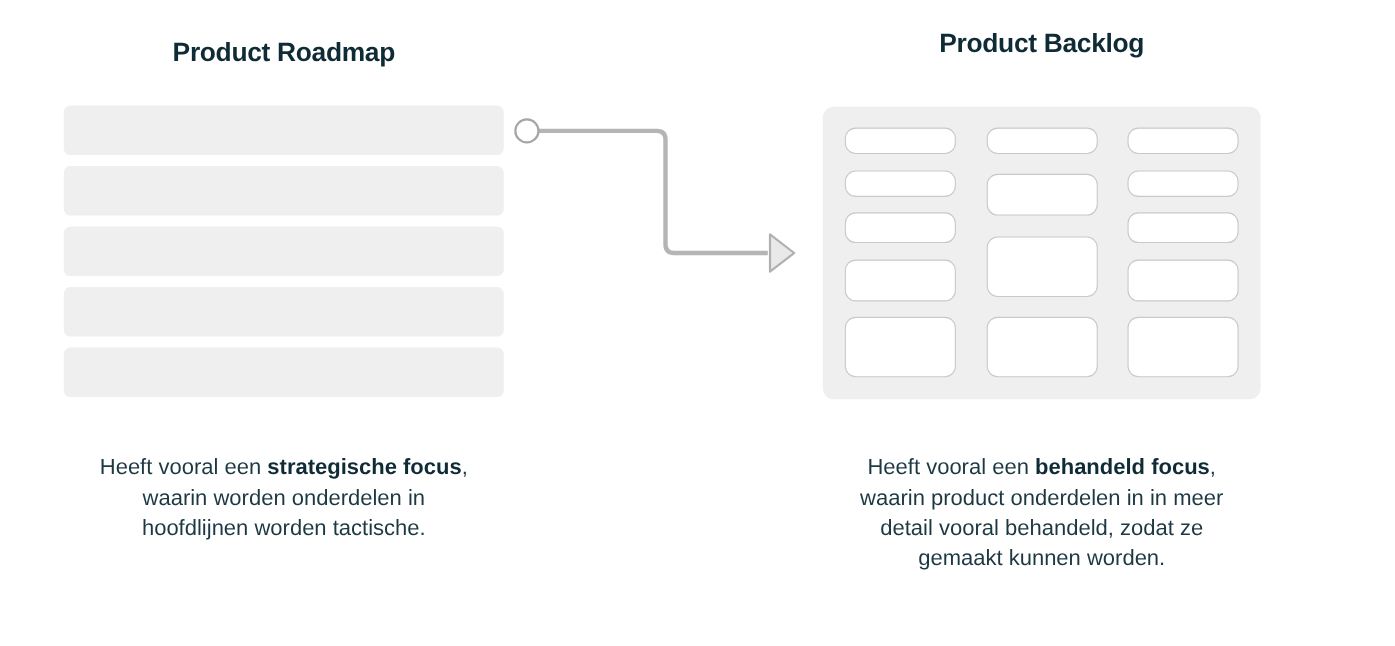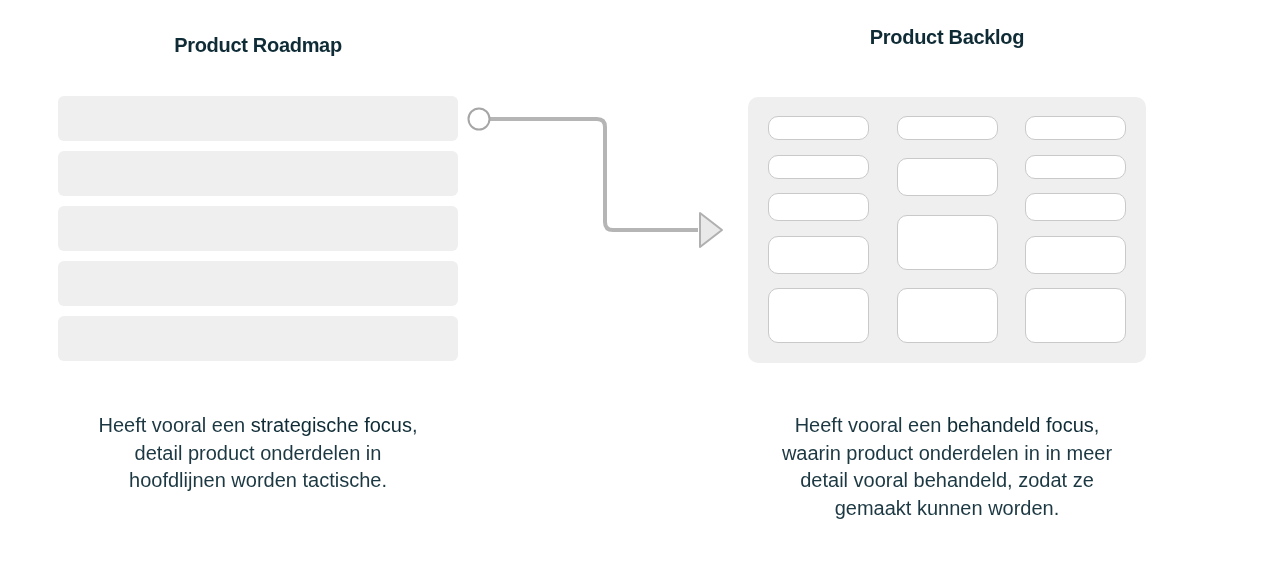--- a/index.html
+++ b/index.html
@@ -18,21 +18,21 @@
     position: relative;
     width: 1268px;
     height: 587px;
     background: var(--background);
     font-family: "Liberation Sans", sans-serif;
     overflow: hidden;
   }
   .section-title {
     position: absolute;
     text-align: center;
-    font-size: 20px;
+    font-size: 24px;
     font-weight: 700;
     letter-spacing: -0.3px;
     color: var(--heading);
   }
   .roadmap-title { left: 58px; top: 34px; width: 400px; }
   .backlog-title { left: 748px; top: 26px; width: 398px; }
 
   .roadmap-list {
     position: absolute;
     left: 58px; top: 96px;
@@ -78,21 +78,21 @@
     position: absolute;
     top: 412px;
     text-align: center;
     font-size: 20px;
     line-height: 27.5px;
     color: var(--body);
   }
   .roadmap-desc { left: 48px; width: 420px; }
   .backlog-desc { left: 736px; width: 422px; }
   .desc-line { white-space: nowrap; }
-  .desc strong { font-weight: 400; color: var(--heading); }
+  .desc strong { font-weight: 700; color: var(--heading); }
 
   .connector-svg {
     position: absolute;
     left: 0; top: 0;
     width: 1268px; height: 587px;
     pointer-events: none;
   }
   .conn-line { fill: none; stroke: var(--connector); stroke-width: 4; }
   .conn-circle { fill: #ffffff; stroke: #a6a6a6; stroke-width: 2; }
   .conn-arrow { fill: var(--arrow_fill); stroke: #b0b0b0; stroke-width: 2; stroke-linejoin: round; }
@@ -107,21 +107,21 @@
   <div class="roadmap-list">
       <div class="bar"></div>
       <div class="bar"></div>
       <div class="bar"></div>
       <div class="bar"></div>
       <div class="bar"></div>
     </div>
 
   <p class="desc roadmap-desc">
     <span class="desc-line"><span>Heeft vooral een </span><strong>strategische focus</strong><span>,</span></span>
-    <span class="desc-line" style="display:block">detail product onderdelen in</span>
+    <span class="desc-line" style="display:block">waarin worden onderdelen in</span>
     <span class="desc-line" style="display:block">hoofdlijnen worden tactische.</span>
   </p>
 
   <svg class="connector-svg" viewBox="0 0 1268 587" xmlns="http://www.w3.org/2000/svg" aria-hidden="true">
     <path class="conn-line" d="M 490 119 H 597 Q 605 119 605 127 V 222 Q 605 230 613 230 H 698"></path>
     <circle class="conn-circle" cx="479" cy="119" r="10.5"></circle>
     <path class="conn-arrow" d="M 700 213 L 700 247 L 722 230 Z"></path>
   </svg>
 
   <h2 class="section-title backlog-title">Product Backlog</h2>

